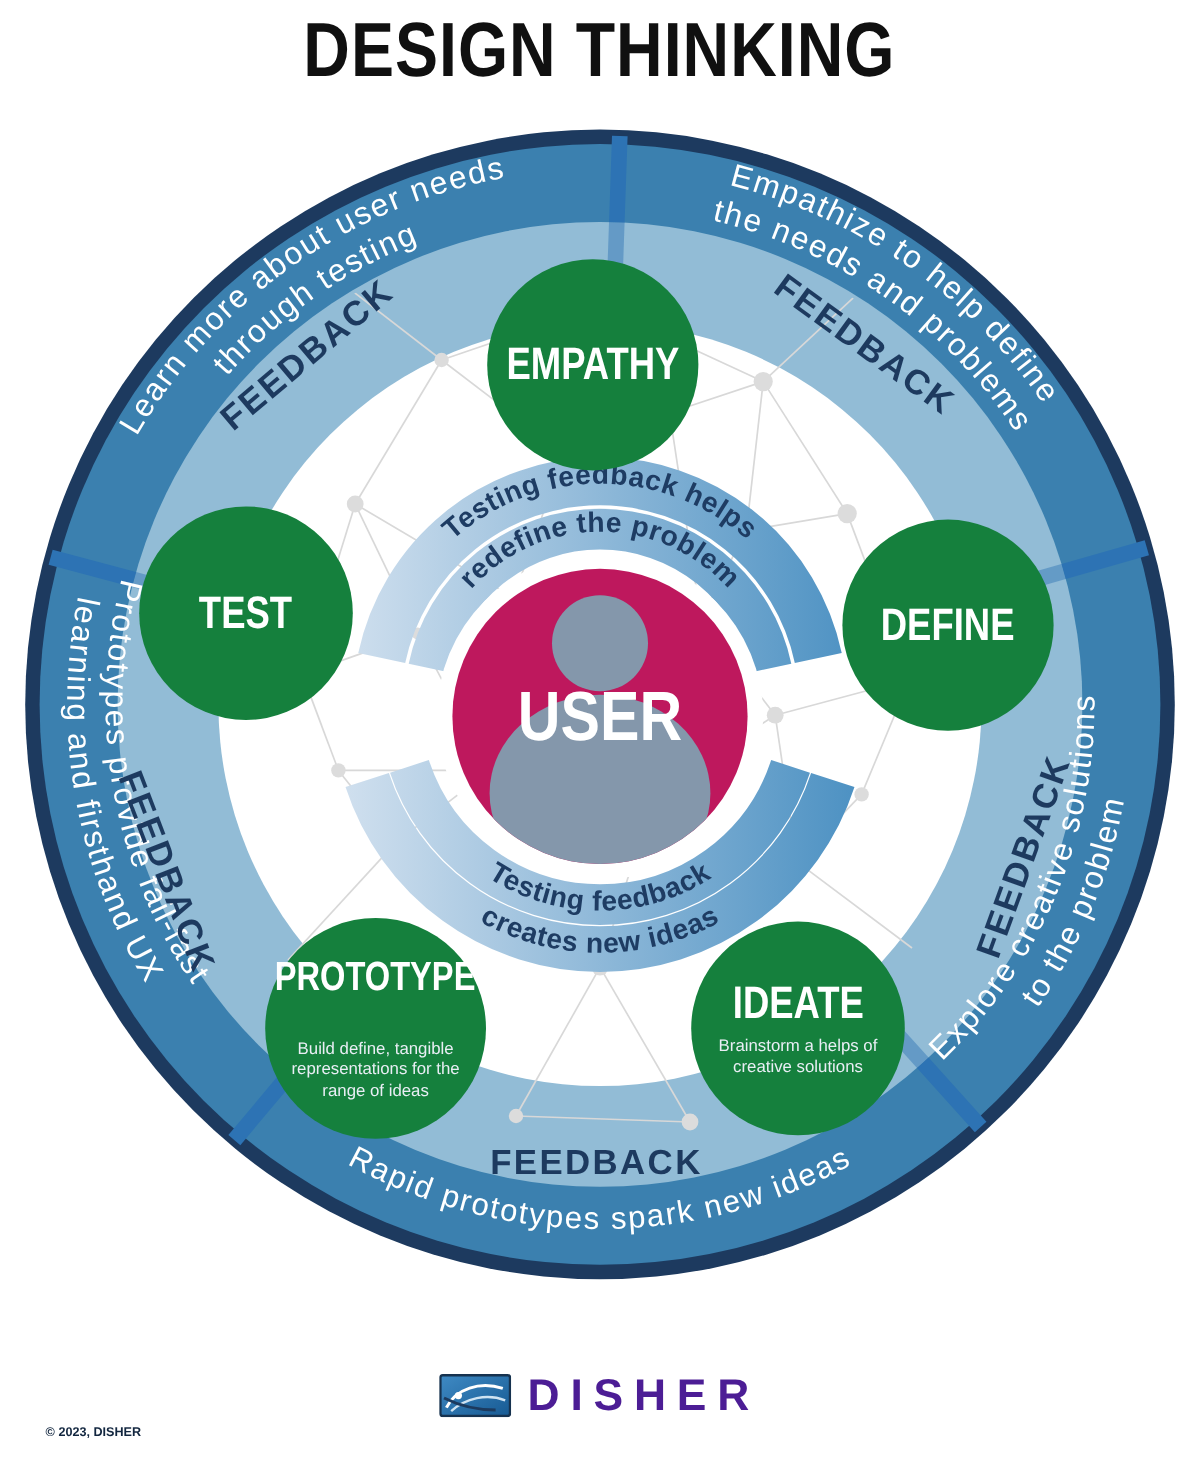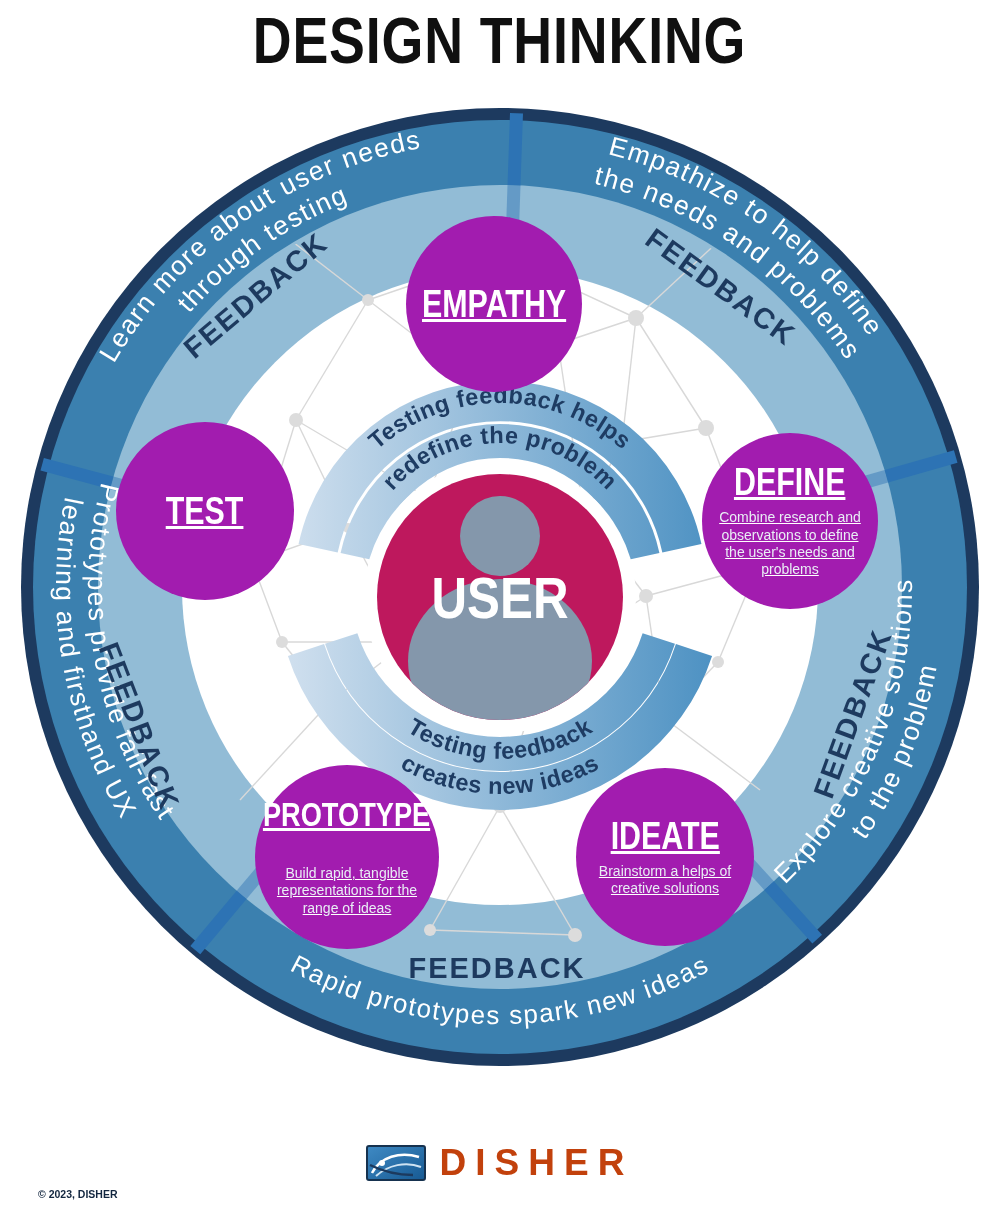--- a/index.html
+++ b/index.html
@@ -2,39 +2,39 @@
 <html><head>
 <meta charset="utf-8">
 <style>
   html,body{margin:0;padding:0;background:#ffffff;}
   .canvas{position:relative;width:999px;height:1231px;background:#ffffff;overflow:hidden;
           font-family:"Liberation Sans",sans-serif;}
   .page-title{position:absolute;left:0;right:0;top:4px;margin:0;text-align:center;
           font-size:64px;font-weight:bold;color:#101010;letter-spacing:1px;
           transform:scaleX(0.84);transform-origin:center;white-space:nowrap;}
   .wheel{position:absolute;left:0;top:0;z-index:1;}
-  .stage{position:absolute;border-radius:50%;background:#a21caf;color:#fff;z-index:3;
-         display:flex;flex-direction:column;align-items:center;justify-content:center;text-align:center;text-decoration:underline;}
+  .stage{position:absolute;border-radius:50%;background:#15803d;color:#fff;z-index:3;
+         display:flex;flex-direction:column;align-items:center;justify-content:center;text-align:center;}
   .stage-title{display:block;font-weight:bold;font-size:38px;line-height:1;white-space:nowrap;
          transform:scaleX(0.8);transform-origin:center;}
   .stage-desc{font-size:14px;line-height:1.24;color:#e9eef5;width:86%;margin-top:8px;}
   .stage-empathy{left:406px;top:216px;width:176px;height:176px;}
   .stage-define{left:702px;top:433px;width:176px;height:176px;}
   .stage-ideate{left:576px;top:768px;width:178px;height:178px;text-align:center;}
-  .stage-prototype{left:255px;top:765px;width:184px;height:184px;gap:26px;}
+  .stage-prototype{left:221px;top:765px;width:184px;height:184px;gap:26px;}
   .stage-prototype .stage-title{font-size:34px;}
   .stage-test{left:116px;top:422px;width:178px;height:178px;}
   .user-circle{position:absolute;left:377px;top:474px;width:246px;height:246px;border-radius:50%;
          background:#be185d;box-shadow:0 0 0 13px #ffffff;z-index:4;overflow:hidden;}
   .person{position:absolute;left:0;top:0;}
   .user-label{position:absolute;left:0;right:0;top:95px;text-align:center;color:#ffffff;
          font-weight:bold;font-size:58px;line-height:1;transform:scaleX(0.85);display:block;}
   .footer{position:absolute;left:0;right:0;top:1142px;display:flex;align-items:center;
          justify-content:center;gap:14px;z-index:5;}
-  .wordmark{display:inline-block;font-weight:bold;font-size:37px;letter-spacing:9px;color:#c2410c;}
+  .wordmark{display:inline-block;font-weight:bold;font-size:37px;letter-spacing:9px;color:#4c1d95;}
   .copyright{position:absolute;left:38px;top:1188px;font-size:10.5px;font-weight:bold;color:#12263f;z-index:5;text-align:center;}
 </style>
 </head>
 <body>
 
 <div class="canvas">
 
   <h1 class="page-title">DESIGN THINKING</h1>
 
   <svg class="wheel" width="999" height="1231" viewBox="0 0 999 1231">
@@ -195,29 +195,28 @@
       <text transform="translate(497,978)">FEEDBACK</text>
       <text transform="translate(130,730) rotate(69)">FEEDBACK</text>
     </g>
   </svg>
 
   <div class="stage stage-empathy">
     <span class="stage-title">EMPATHY</span>
   </div>
   <div class="stage stage-define">
     <span class="stage-title">DEFINE</span>
-    <div class="stage-desc">Combine research and observations to define the user's needs and problems</div>
   </div>
   <div class="stage stage-ideate">
     <span class="stage-title">IDEATE</span>
     <div class="stage-desc">Brainstorm a helps of creative solutions</div>
   </div>
   <div class="stage stage-prototype">
     <span class="stage-title">PROTOTYPE</span>
-    <div class="stage-desc">Build rapid, tangible representations for the range of ideas</div>
+    <div class="stage-desc">Build define, tangible representations for the range of ideas</div>
   </div>
   <div class="stage stage-test">
     <span class="stage-title">TEST</span>
   </div>
 
   <div class="user-circle">
     <svg class="person" width="246" height="246" viewBox="0 0 246 246">
       <circle cx="123" cy="62" r="40" fill="#8497ab"></circle>
       <ellipse cx="123" cy="187" rx="92" ry="82" fill="#8497ab"></ellipse>
     </svg>

